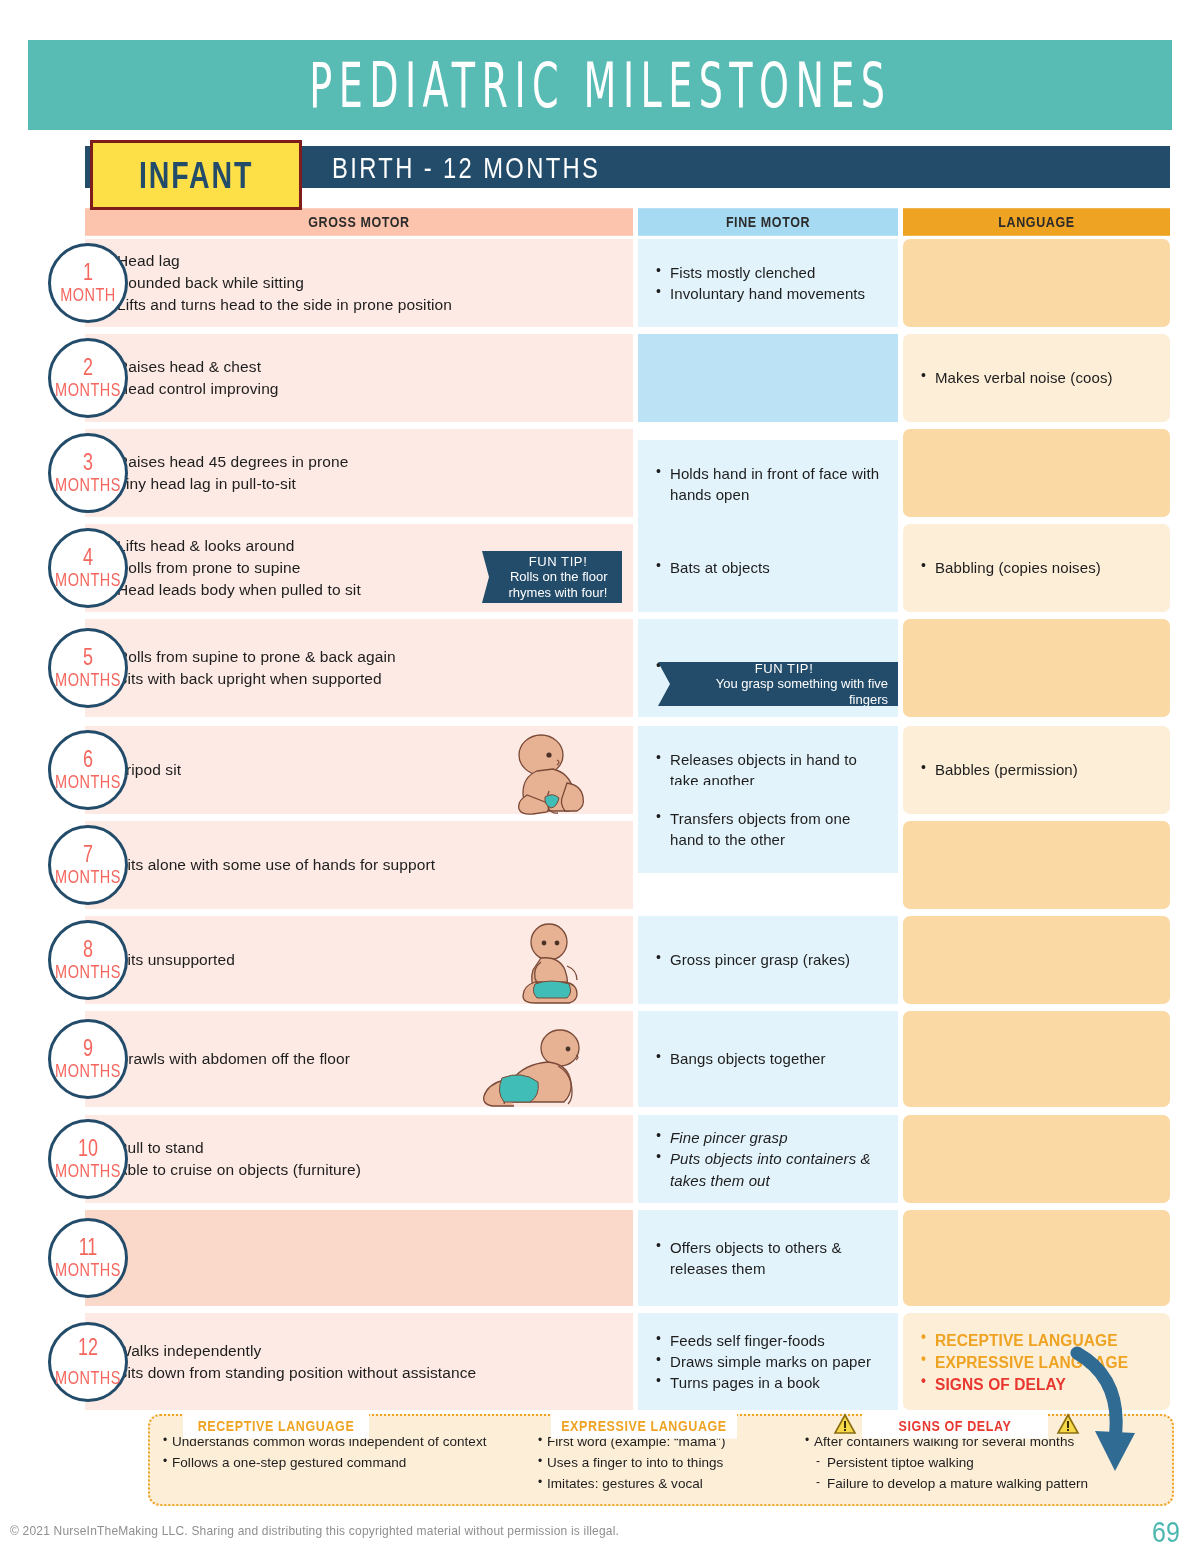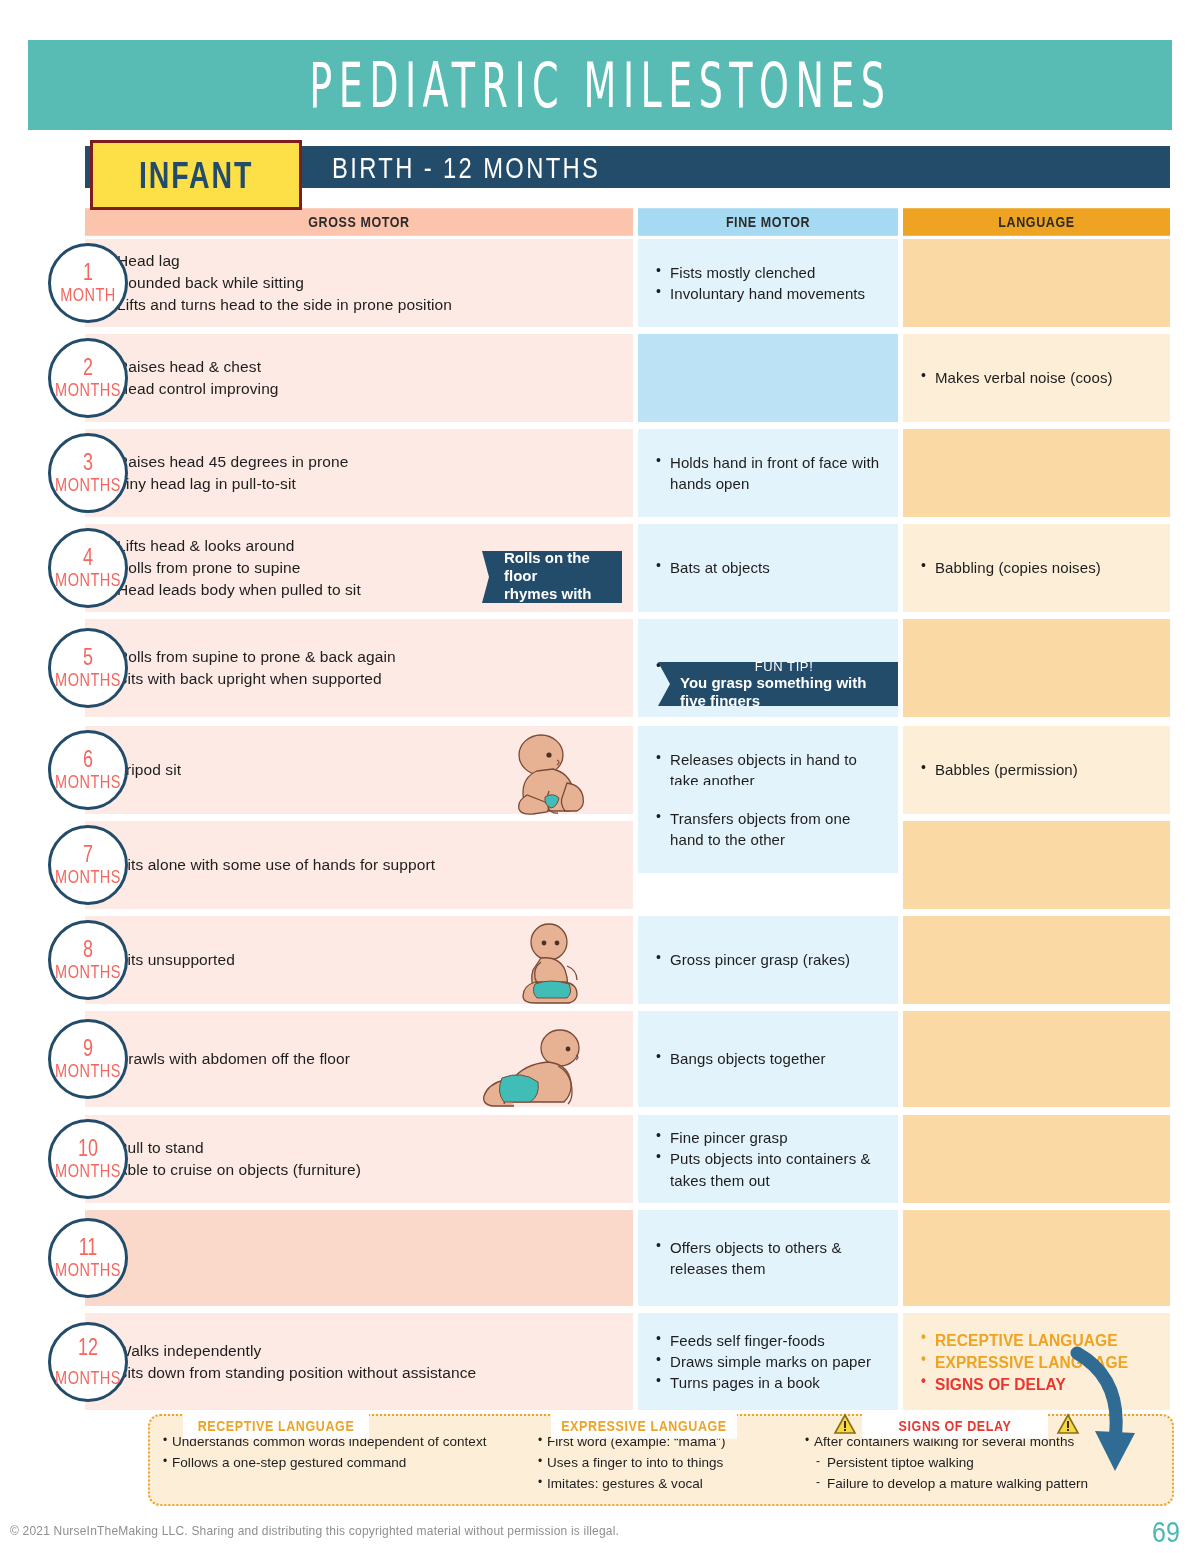--- a/index.html
+++ b/index.html
@@ -70,21 +70,21 @@
   .head-fine  { left: 638px; top: 210px; width: 260px; background: #a6daf2; }
   .head-lang  { left: 903px; top: 210px; width: 267px; background: #eea322; }
 
   .cell {
     position: absolute;
     padding: 10px 18px;
     display: flex; flex-direction: column; justify-content: center;
   }
   .c-gross { left: 85px;  width: 548px; }
   .c-fine  { left: 638px; width: 260px; }
-  .c-lang  { left: 903px; width: 267px; }
+  .c-lang  { left: 903px; width: 267px; border-radius: 7px; }
 
   .g-fill  { background: #fdeae4; }
   .g-empty { background: #fbd9ca; }
   .f-fill  { background: #e3f3fb; }
   .f-empty { background: #bbe3f5; }
   .l-fill  { background: #fdeed8; }
   .l-empty { background: #fbd9a4; }
 
   ul.items { list-style: none; }
   ul.items li {
@@ -126,21 +126,21 @@
 
   
   .funtip {
     position: absolute; background: #234c6a; color: #ffffff;
     display: flex; flex-direction: column; align-items: center;
     justify-content: center; z-index: 5;
     clip-path: polygon(0 0, 100% 0, 100% 100%, 0 100%, 5% 50%);
     padding: 5px 10px 5px 22px;
   }
   .funtip .ft-title { font-size: 13px; letter-spacing: 0.6px; }
-  .funtip .ft-body  { font-size: 15px; font-weight: 700; line-height: 1.2; text-align: left; }
+  .funtip .ft-body  { font-size: 13px; font-weight: 400; line-height: 1.2; text-align: right; }
   #funtip-4 { left: 482px; top: 551px; width: 140px; height: 52px; }
   #funtip-5 { left: 658px; top: 662px; width: 240px; height: 44px; }
 
   
   .baby { position: absolute; z-index: 2; }
   #baby-6 { left: 505px; top: 733px; width: 95px; height: 82px; }
   #baby-8 { left: 505px; top: 922px; width: 95px; height: 85px; }
   #baby-9 { left: 472px; top: 1024px; width: 122px; height: 88px; }
 
   
@@ -265,21 +265,21 @@
     <div class="mcircle" style="top: 433px;">
       <div class="mnum">3</div>
       <div class="mlabel">MONTHS</div>
     </div>
     <div class="cell c-gross g-fill" style="top: 429px; height: 88px;">
       <ul class="items gross">
         <li>Raises head 45 degrees in prone</li>
         <li>Tiny head lag in pull-to-sit</li>
       </ul>
     </div>
-    <div class="cell c-fine f-fill" style="top: 429px; height: 88px;">
+    <div class="cell c-fine f-fill" style="top: 440px; height: 88px;">
       <ul class="items fine">
         <li>Holds hand in front of face with hands open</li>
       </ul>
     </div>
     <div class="cell c-lang l-empty" style="top: 429px; height: 88px;"></div>
     <div class="mcircle" style="top: 528px;">
       <div class="mnum">4</div>
       <div class="mlabel">MONTHS</div>
     </div>
     <div class="cell c-gross g-fill" style="top: 524px; height: 88px;">
@@ -382,21 +382,21 @@
     <div class="mcircle" style="top: 1119px;">
       <div class="mnum">10</div>
       <div class="mlabel">MONTHS</div>
     </div>
     <div class="cell c-gross g-fill" style="top: 1115px; height: 88px;">
       <ul class="items gross">
         <li>Pull to stand</li>
         <li>Able to cruise on objects (furniture)</li>
       </ul>
     </div>
-    <div class="cell c-fine f-fill" style="top: 1115px; height: 88px;">
+    <div class="cell c-fine f-fill" style="top: 1115px; height: 88px; font-style: italic;">
       <ul class="items fine">
         <li>Fine pincer grasp</li>
         <li>Puts objects into containers &amp; takes them out</li>
       </ul>
     </div>
     <div class="cell c-lang l-empty" style="top: 1115px; height: 88px;"></div>
     <div class="mcircle" style="top: 1218px;">
       <div class="mnum">11</div>
       <div class="mlabel">MONTHS</div>
     </div>

